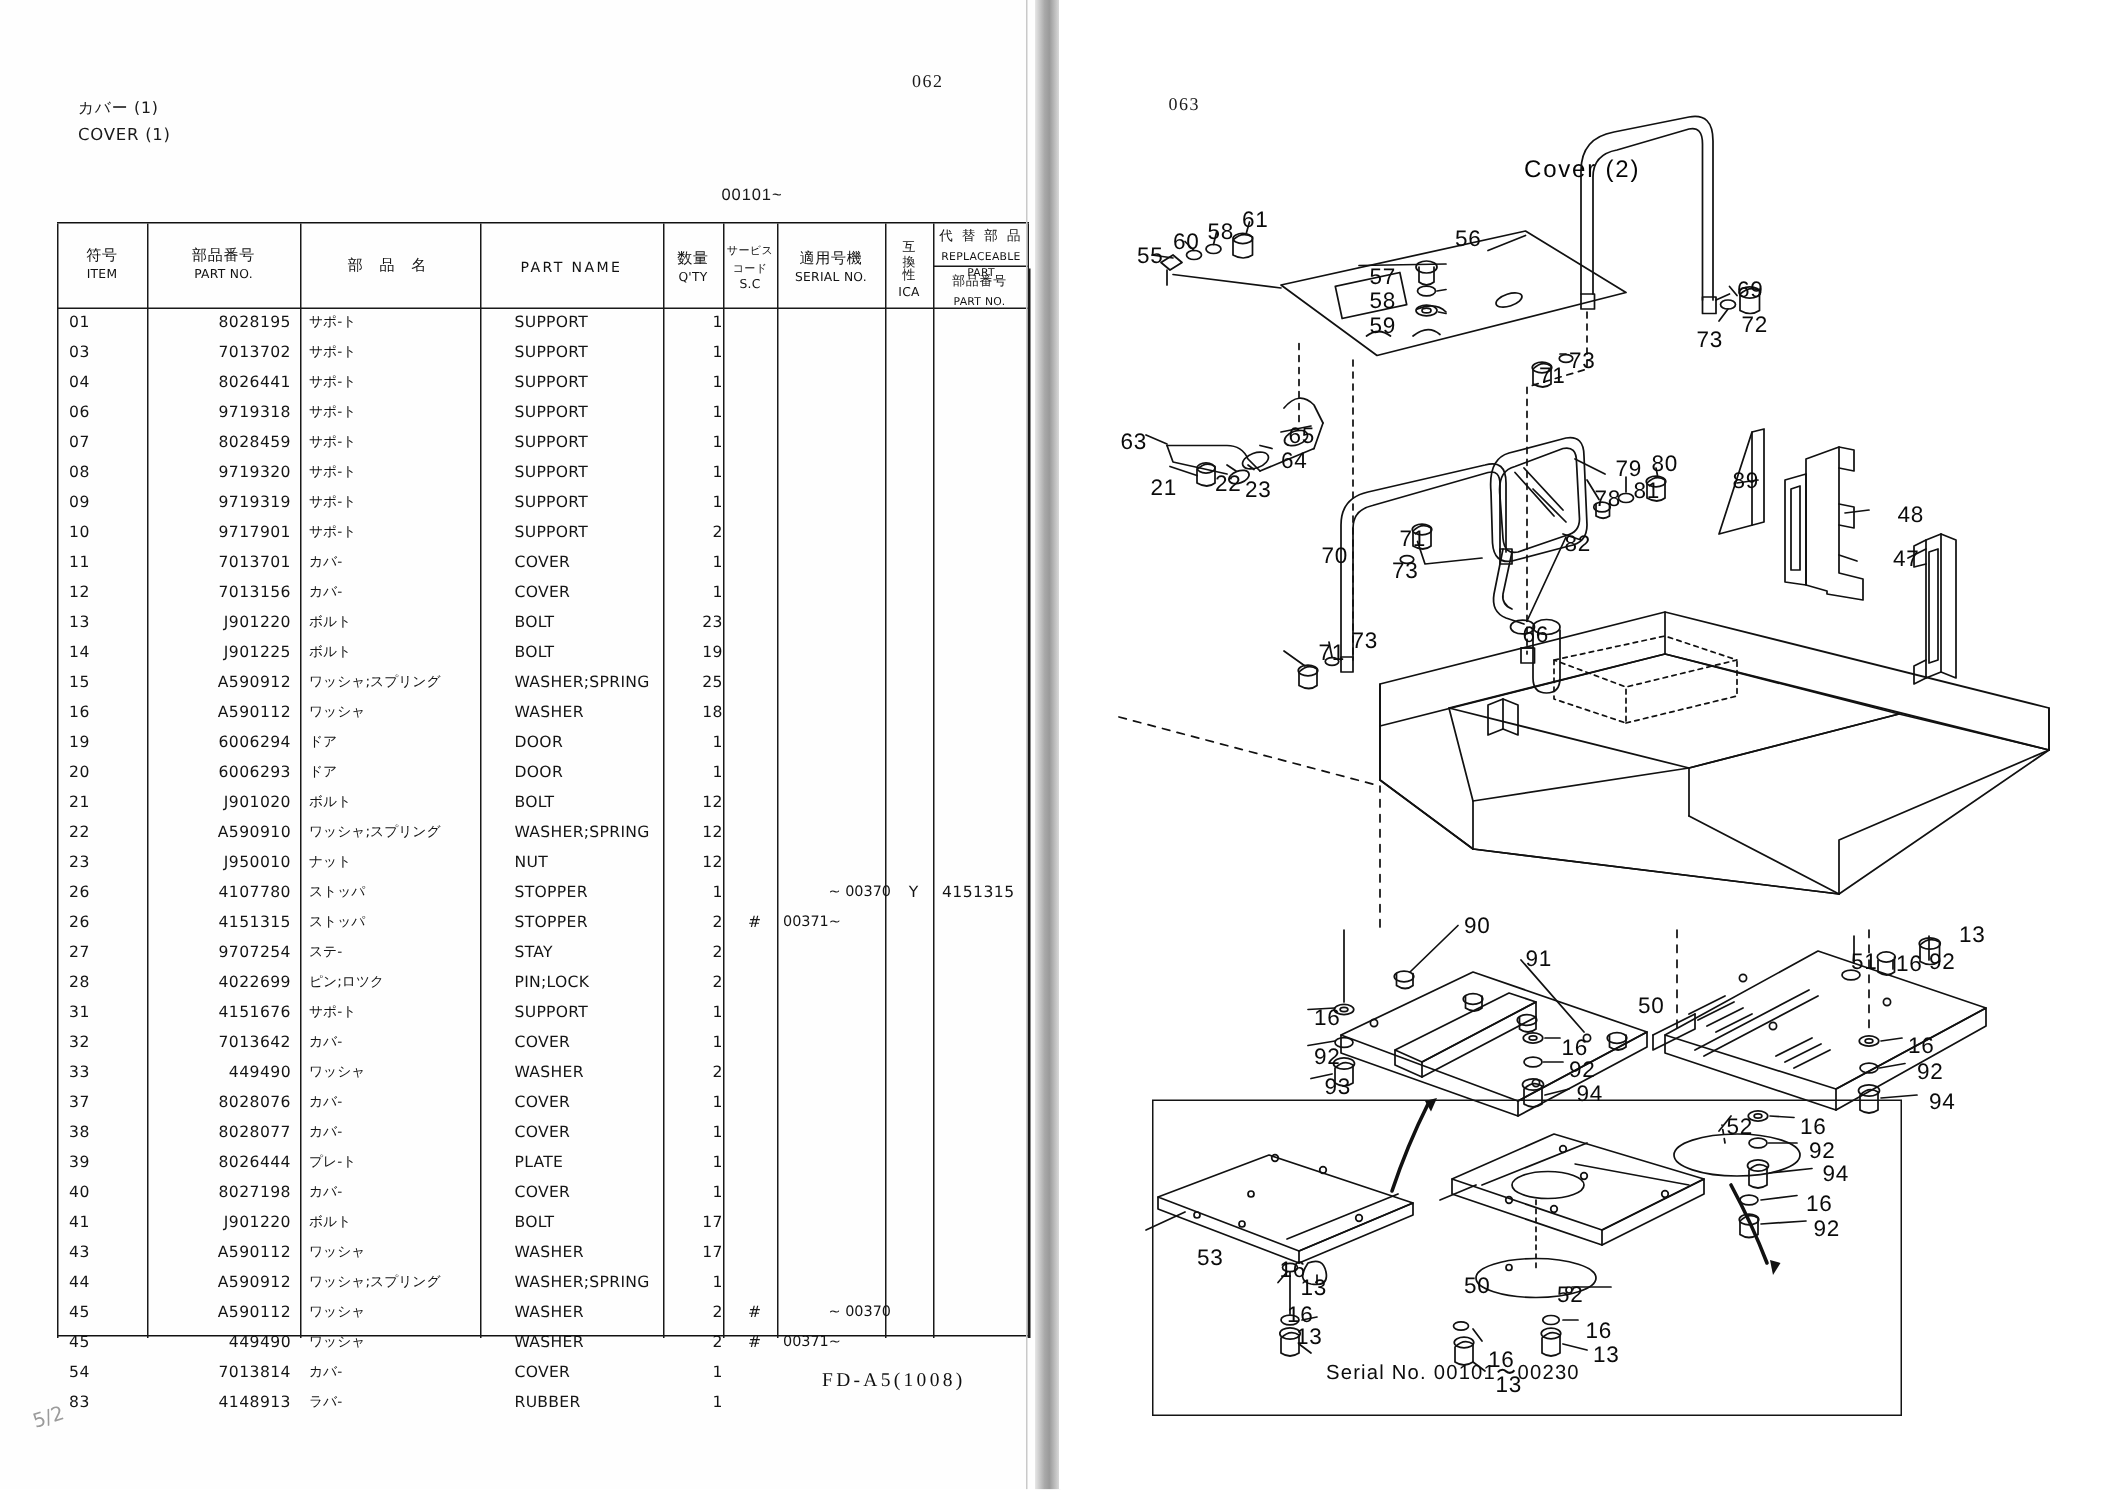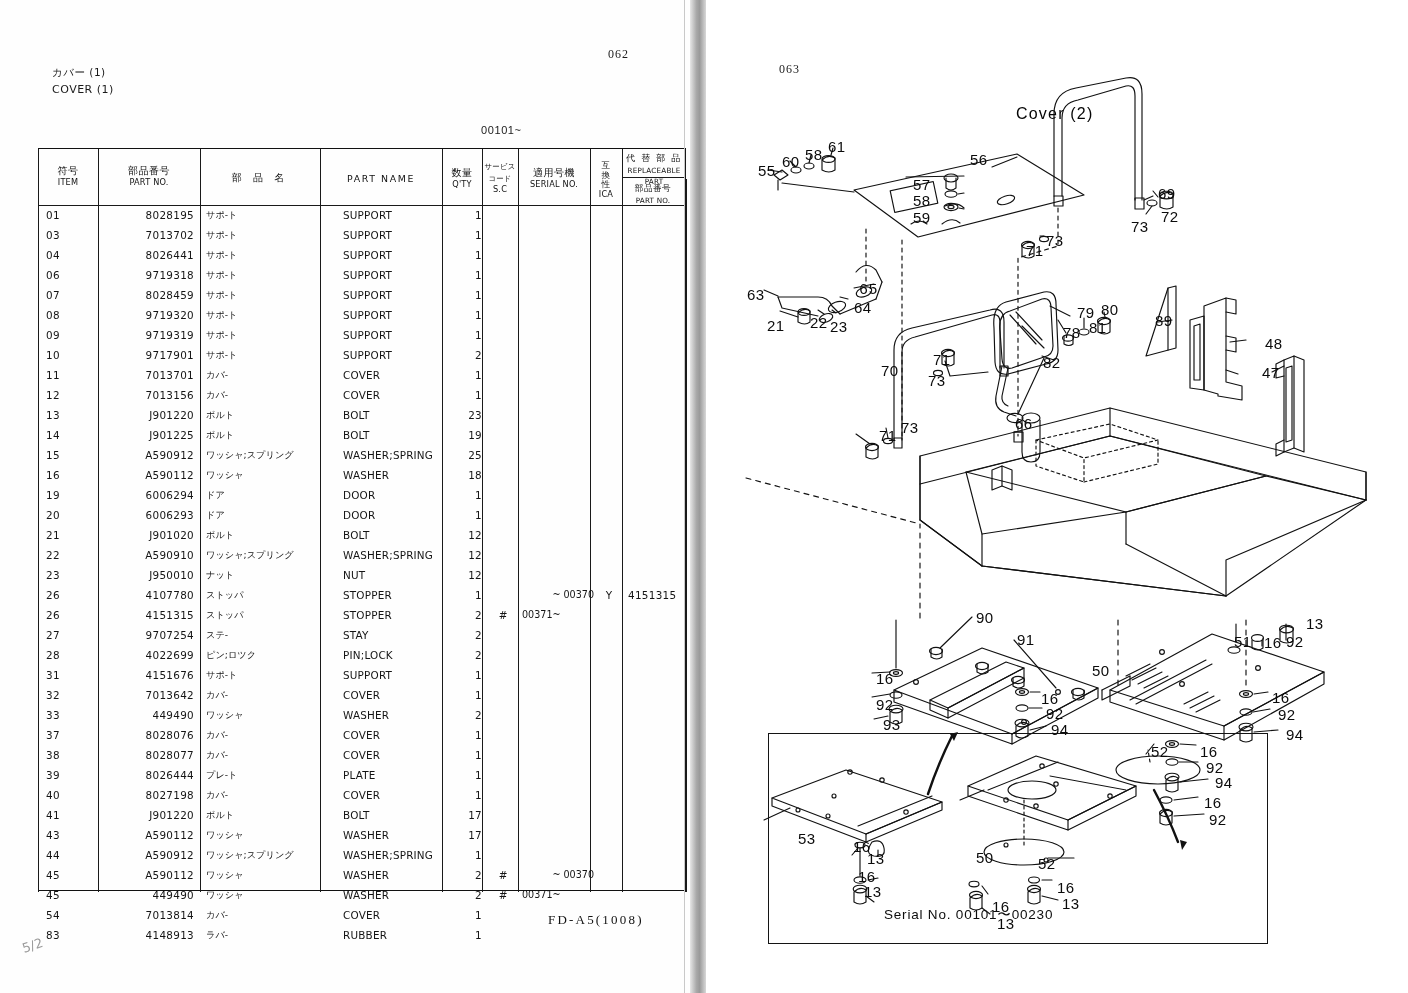--- a/index.html
+++ b/index.html
@@ -983,21 +983,21 @@
         <div class="cal" style="left: 122px; top: 139px;">61</div>
         <div class="cal" style="left: 264px; top: 152px;">56</div>
         <div class="cal" style="left: 207px; top: 177px;">57</div>
         <div class="cal" style="left: 207px; top: 193px;">58</div>
         <div class="cal" style="left: 207px; top: 210px;">59</div>
         <div class="cal" style="left: 41px; top: 287px;">63</div>
         <div class="cal" style="left: 61px; top: 318px;">21</div>
         <div class="cal" style="left: 104px; top: 315px;">22</div>
         <div class="cal" style="left: 124px; top: 319px;">23</div>
         <div class="cal" style="left: 148px; top: 300px;">64</div>
-        <div class="cal" style="left: 153px; top: 283px; font-family: Liberation Mono, monospace;">65</div>
+        <div class="cal" style="left: 153px; top: 283px;">65</div>
         <div class="cal" style="left: 452px; top: 186px;">69</div>
         <div class="cal" style="left: 455px; top: 209px;">72</div>
         <div class="cal" style="left: 425px; top: 219px;">73</div>
         <div class="cal" style="left: 320px; top: 243px;">71</div>
         <div class="cal" style="left: 340px; top: 233px;">73</div>
         <div class="cal" style="left: 175px; top: 363px; text-align: right;">70</div>
         <div class="cal" style="left: 227px; top: 352px;">71</div>
         <div class="cal" style="left: 222px; top: 373px;">73</div>
         <div class="cal" style="left: 173px; top: 428px;">71</div>
         <div class="cal" style="left: 195px; top: 420px;">73</div>

